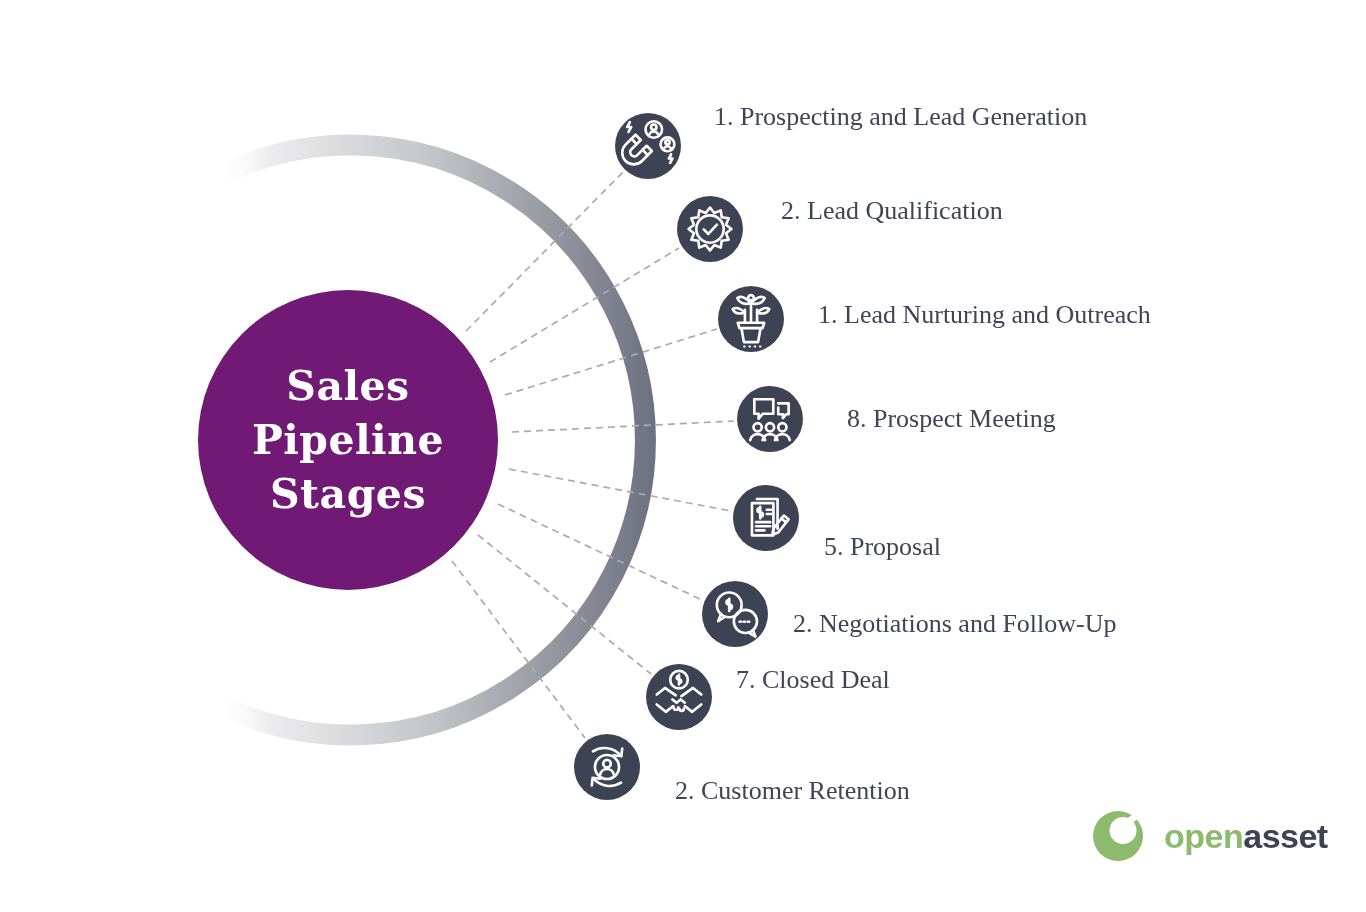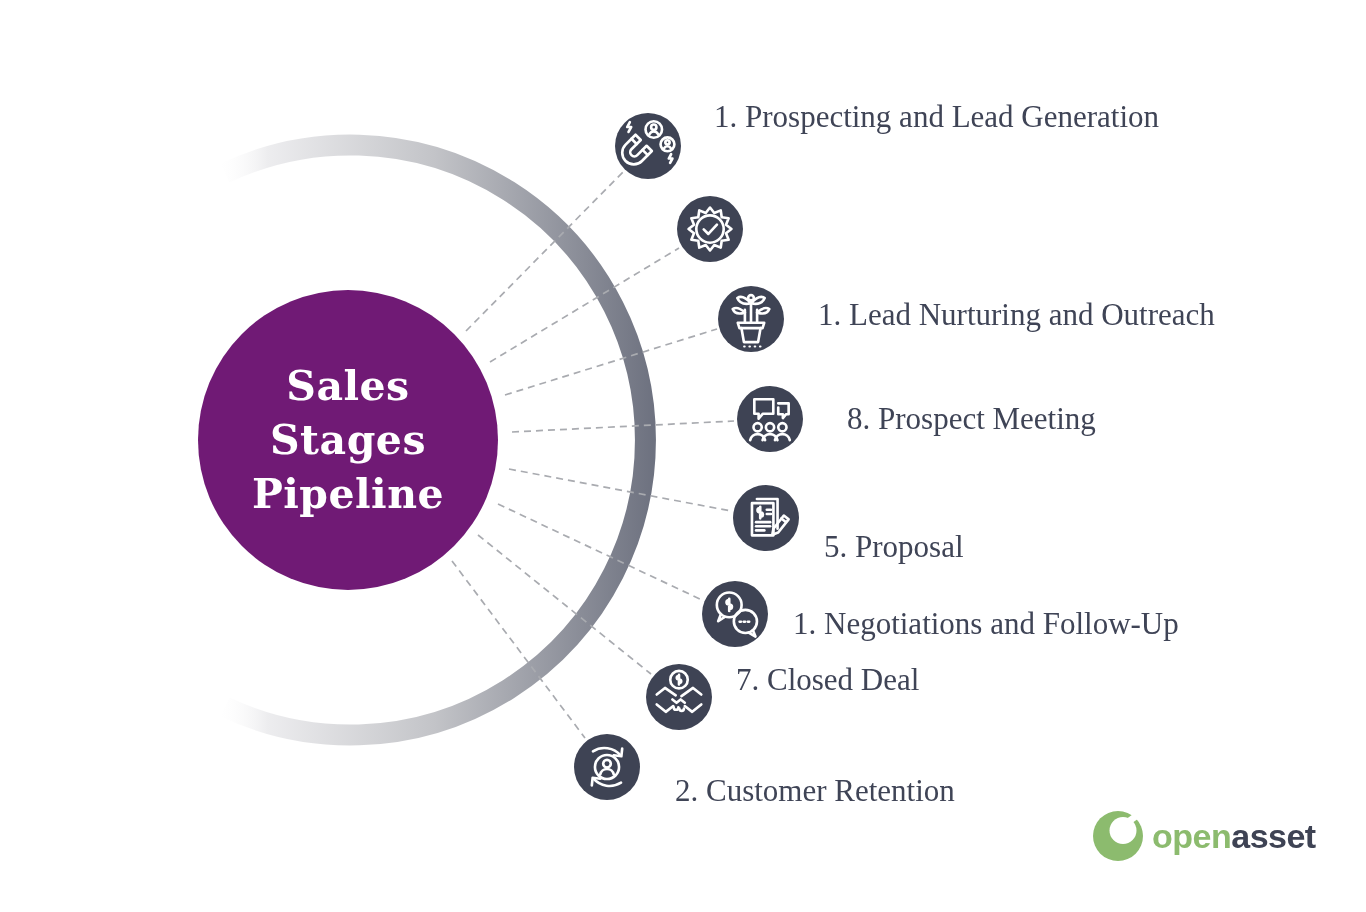--- a/index.html
+++ b/index.html
@@ -20,26 +20,26 @@
     color:#ffffff; font-family:"DejaVu Serif", serif; font-weight:bold;
     font-size:41px; line-height:54px; letter-spacing:0.5px;
   }
   .stage-icon {
     position:absolute; width:66px; height:66px; border-radius:50%;
     background:#3e4354; display:flex; align-items:center; justify-content:center;
   }
   .stage-icon svg { width:100%; height:100%; }
   .stage-label {
     position:absolute; transform:translateY(-50%);
-    font-size:31px; color:#3f4456; white-space:nowrap;
+    font-size:26px; color:#3f4456; white-space:nowrap;
     font-family:"Liberation Serif", serif;
   }
   .logo {
     position:absolute; left:1093px; top:810px; height:52px;
-    display:flex; align-items:center; gap:9px;
+    display:flex; align-items:center; gap:21px;
   }
   .logo-text {
     font-family:"Liberation Sans", sans-serif; font-weight:bold;
     font-size:34px; letter-spacing:-0.5px; line-height:52px;
   }
   .logo-text .open  { color:#8cbb6e; }
   .logo-text .asset { color:#3e4354; }
 </style>
 </head>
 <body>
@@ -63,22 +63,22 @@
       <line x1="512" y1="432" x2="734" y2="421"></line>
       <line x1="509" y1="469" x2="731" y2="511"></line>
       <line x1="498" y1="504" x2="702" y2="600"></line>
       <line x1="478" y1="535" x2="651" y2="674"></line>
       <line x1="452" y1="561" x2="585" y2="738"></line>
     </g>
   </svg>
 
   <div class="hub-circle">
     <div class="hub-line">Sales</div>
+    <div class="hub-line">Pipeline</div>
     <div class="hub-line">Stages</div>
-    <div class="hub-line">Pipeline</div>
   </div>
 
   <div class="stage-icon" style="left:615px; top:113px;">
     <svg viewBox="0 0 40 40" fill="none" stroke="#ffffff" stroke-width="1.6" stroke-linecap="round" stroke-linejoin="round">
       <g transform="translate(-4 3) rotate(45 17.5 19)">
         <path d="M10.5 13.5 V22 a7 7 0 0 0 14 0 V13.5 h-4.5 V21.5 a2.5 2.5 0 0 1 -5 0 V13.5 z"></path>
         <line x1="10.5" y1="17" x2="15" y2="17"></line>
         <line x1="20" y1="17" x2="24.5" y2="17"></line>
       </g>
       <circle cx="23.5" cy="10" r="5"></circle>
@@ -93,20 +93,21 @@
   </div>
   <div class="stage-label" style="left:714px; top:117px;">1. Prospecting and Lead Generation</div>
 
   <div class="stage-icon" style="left:677px; top:196px;">
     <svg viewBox="0 0 40 40" fill="none" stroke="#ffffff" stroke-width="1.6" stroke-linecap="round" stroke-linejoin="round">
       <path d="M33 20 L29.7 22.6 31.3 26.5 27.1 27.1 26.5 31.3 22.6 29.7 20 33 17.4 29.7 13.5 31.3 12.9 27.1 8.7 26.5 10.3 22.6 7 20 10.3 17.4 8.7 13.5 12.9 12.9 13.5 8.7 17.4 10.3 20 7 22.6 10.3 26.5 8.7 27.1 12.9 31.3 13.5 29.7 17.4 Z"></path>
       <circle cx="20" cy="20" r="8.3"></circle>
       <path d="M16.2 20.2 l2.8 2.8 5.2 -5.6"></path>
     </svg>
   </div>
+  <div class="stage-label" style="left:781px; top:211px;">2. Lead Qualification</div>
 
   <div class="stage-icon" style="left:718px; top:286px;">
     <svg viewBox="0 0 40 40" fill="none" stroke="#ffffff" stroke-width="1.6" stroke-linecap="round" stroke-linejoin="round">
       <path d="M12 22.3 h16 l-1 3.2 h-14 z"></path>
       <path d="M14.2 25.5 l1.5 8.5 h8.6 l1.5 -8.5"></path>
       <line x1="20" y1="22.3" x2="20" y2="8.5"></line>
       <line x1="16.3" y1="22.3" x2="16.3" y2="14.5"></line>
       <line x1="23.7" y1="22.3" x2="23.7" y2="14.5"></line>
       <path d="M20 10.5 q-5 -5.5 -8.3 -3.2 q1.9 4.6 8.3 3.2"></path>
       <path d="M20 10.5 q5 -5.5 8.3 -3.2 q-1.9 4.6 -8.3 3.2"></path>
@@ -156,21 +157,21 @@
   <div class="stage-icon" style="left:702px; top:581px;">
     <svg viewBox="0 0 40 40" fill="none" stroke="#ffffff" stroke-width="1.6" stroke-linecap="round" stroke-linejoin="round">
       <circle cx="16.5" cy="14.5" r="7.5"></circle>
       <path d="M11.5 20 l-1.7 4.4 4 -2.6"></path>
       <path d="M16.5 10.8 v7.4 M16.5 11.6 c-2.2 0 -2.2 2.7 0 2.7 c2.2 0 2.2 2.7 0 2.7"></path>
       <circle cx="26.3" cy="24.5" r="7"></circle>
       <path d="M30.8 29.7 l1.6 4 -4.1 -2.4"></path>
       <line x1="22.7" y1="24.7" x2="30" y2="24.7" stroke-width="1.4" stroke-dasharray="1 1.5"></line>
     </svg>
   </div>
-  <div class="stage-label" style="left:793px; top:624px;">1. Negotiations and Follow-Up</div>
+  <div class="stage-label" style="left:793px; top:624px;">2. Negotiations and Follow-Up</div>
 
   <div class="stage-icon" style="left:646px; top:664px;">
     <svg viewBox="0 0 40 40" fill="none" stroke="#ffffff" stroke-width="1.6" stroke-linecap="round" stroke-linejoin="round">
       <circle cx="20" cy="9.5" r="5.3"></circle>
       <path d="M20 6.6 v5.8 M20 7.3 c-1.8 0 -1.8 2.1 0 2.1 c1.8 0 1.8 2.1 0 2.1"></path>
       <path d="M6.5 18.5 l5 -4 6.5 4.5"></path>
       <path d="M33.5 18.5 l-5 -4 -7 5"></path>
       <path d="M6.5 24.5 l5.5 4.5 4.5 -3.5"></path>
       <path d="M33.5 24.5 l-5.5 4.5 -4.5 -3.5"></path>
       <path d="M16 21.5 l2.5 2 2.5 -2 2.5 2"></path>

